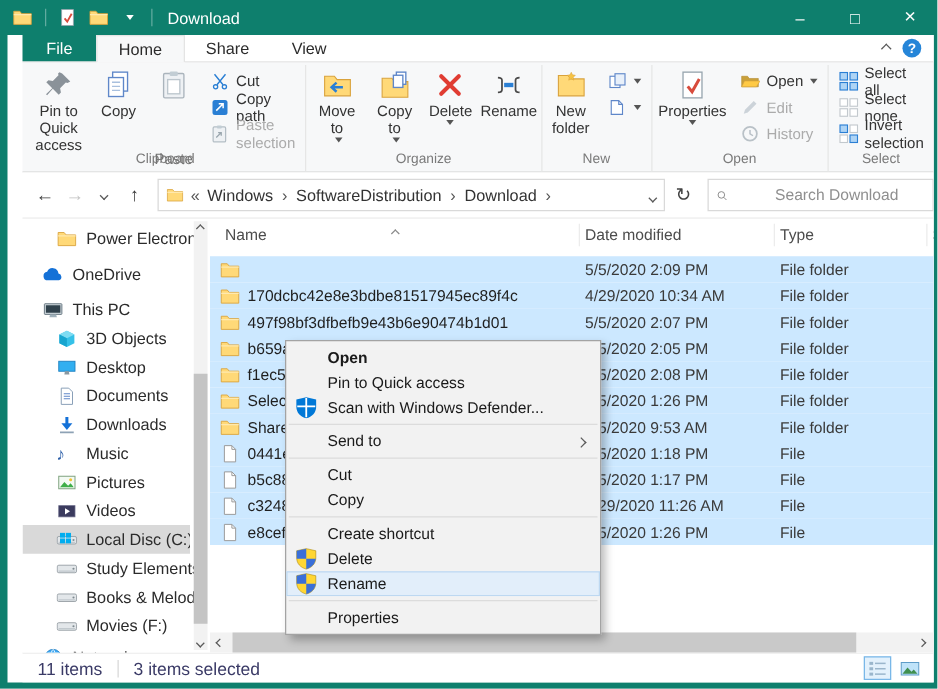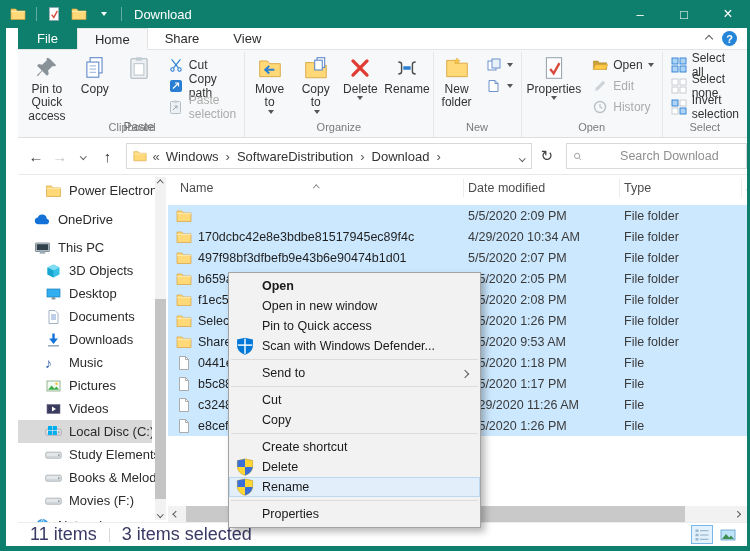--- a/index.html
+++ b/index.html
@@ -97,21 +97,21 @@
   .row .namecell { display:flex; align-items:center; gap:6px; overflow:hidden; white-space:nowrap; }
   .row .namecell .fic { width:16px; height:16px; flex:0 0 16px; }
   .row .dcell, .row .tcell { color:#3a3a3a; white-space:nowrap; overflow:hidden; padding-left:4px; }
 
   .hscroll { height:16px; background:#f2f2f2; position:relative; display:flex; align-items:center; }
   .hs-arrow { width:16px; height:16px; display:flex; align-items:center; justify-content:center; }
   .hs-thumb { position:absolute; left:18px; right:62px; top:0; height:16px; background:#c9c9c9; }
   .hs-right { position:absolute; right:2px; }
 
   
-  .statusbar { height:24px; border-top:1px solid #ececec; display:flex; align-items:center; font-size:18px; color:#3a3a66; background:#fff; }
+  .statusbar { height:24px; border-top:1px solid #ececec; display:flex; align-items:center; font-size:14px; color:#3a3a66; background:#fff; }
   .statusbar .scount { padding:0 12px; }
   .status-sep { width:1px; height:14px; background:#d8d8d8; }
   .statusbar .ssel { padding:0 12px; }
   .view-toggles { margin-left:auto; display:flex; align-items:center; gap:4px; padding-right:8px; }
   .vt { width:22px; height:19px; display:flex; align-items:center; justify-content:center; }
   .vt.active { border:1px solid #79b7e8; background:#e3f1fc; }
 
   
   .cmenu { position:absolute; left:228px; top:272px; width:253px; background:#f2f2f2; border:1px solid #a3a3a3; box-shadow:4px 4px 7px rgba(0,0,0,.28); padding:3px 0; z-index:60; }
   .mi { height:20px; display:flex; align-items:center; padding-left:33px; position:relative; font-size:12.5px; color:#1a1a1a; }
@@ -903,21 +903,20 @@
             <svg width="16" height="12">
               <use href="#thumb-view"></use>
             </svg>
           </span>
       </div>
     </div>
   </div>
 
   <div class="cmenu">
     <div class="mi bold">Open</div>
-    <div class="mi">Open in new window</div>
     <div class="mi">Pin to Quick access</div>
     <div class="mi">
       <span class="micon">
           <svg class="i">
             <use href="#defender"></use>
           </svg>
         </span>
       <span>Scan with Windows Defender...</span>
     </div>
     <div class="msep"></div>

